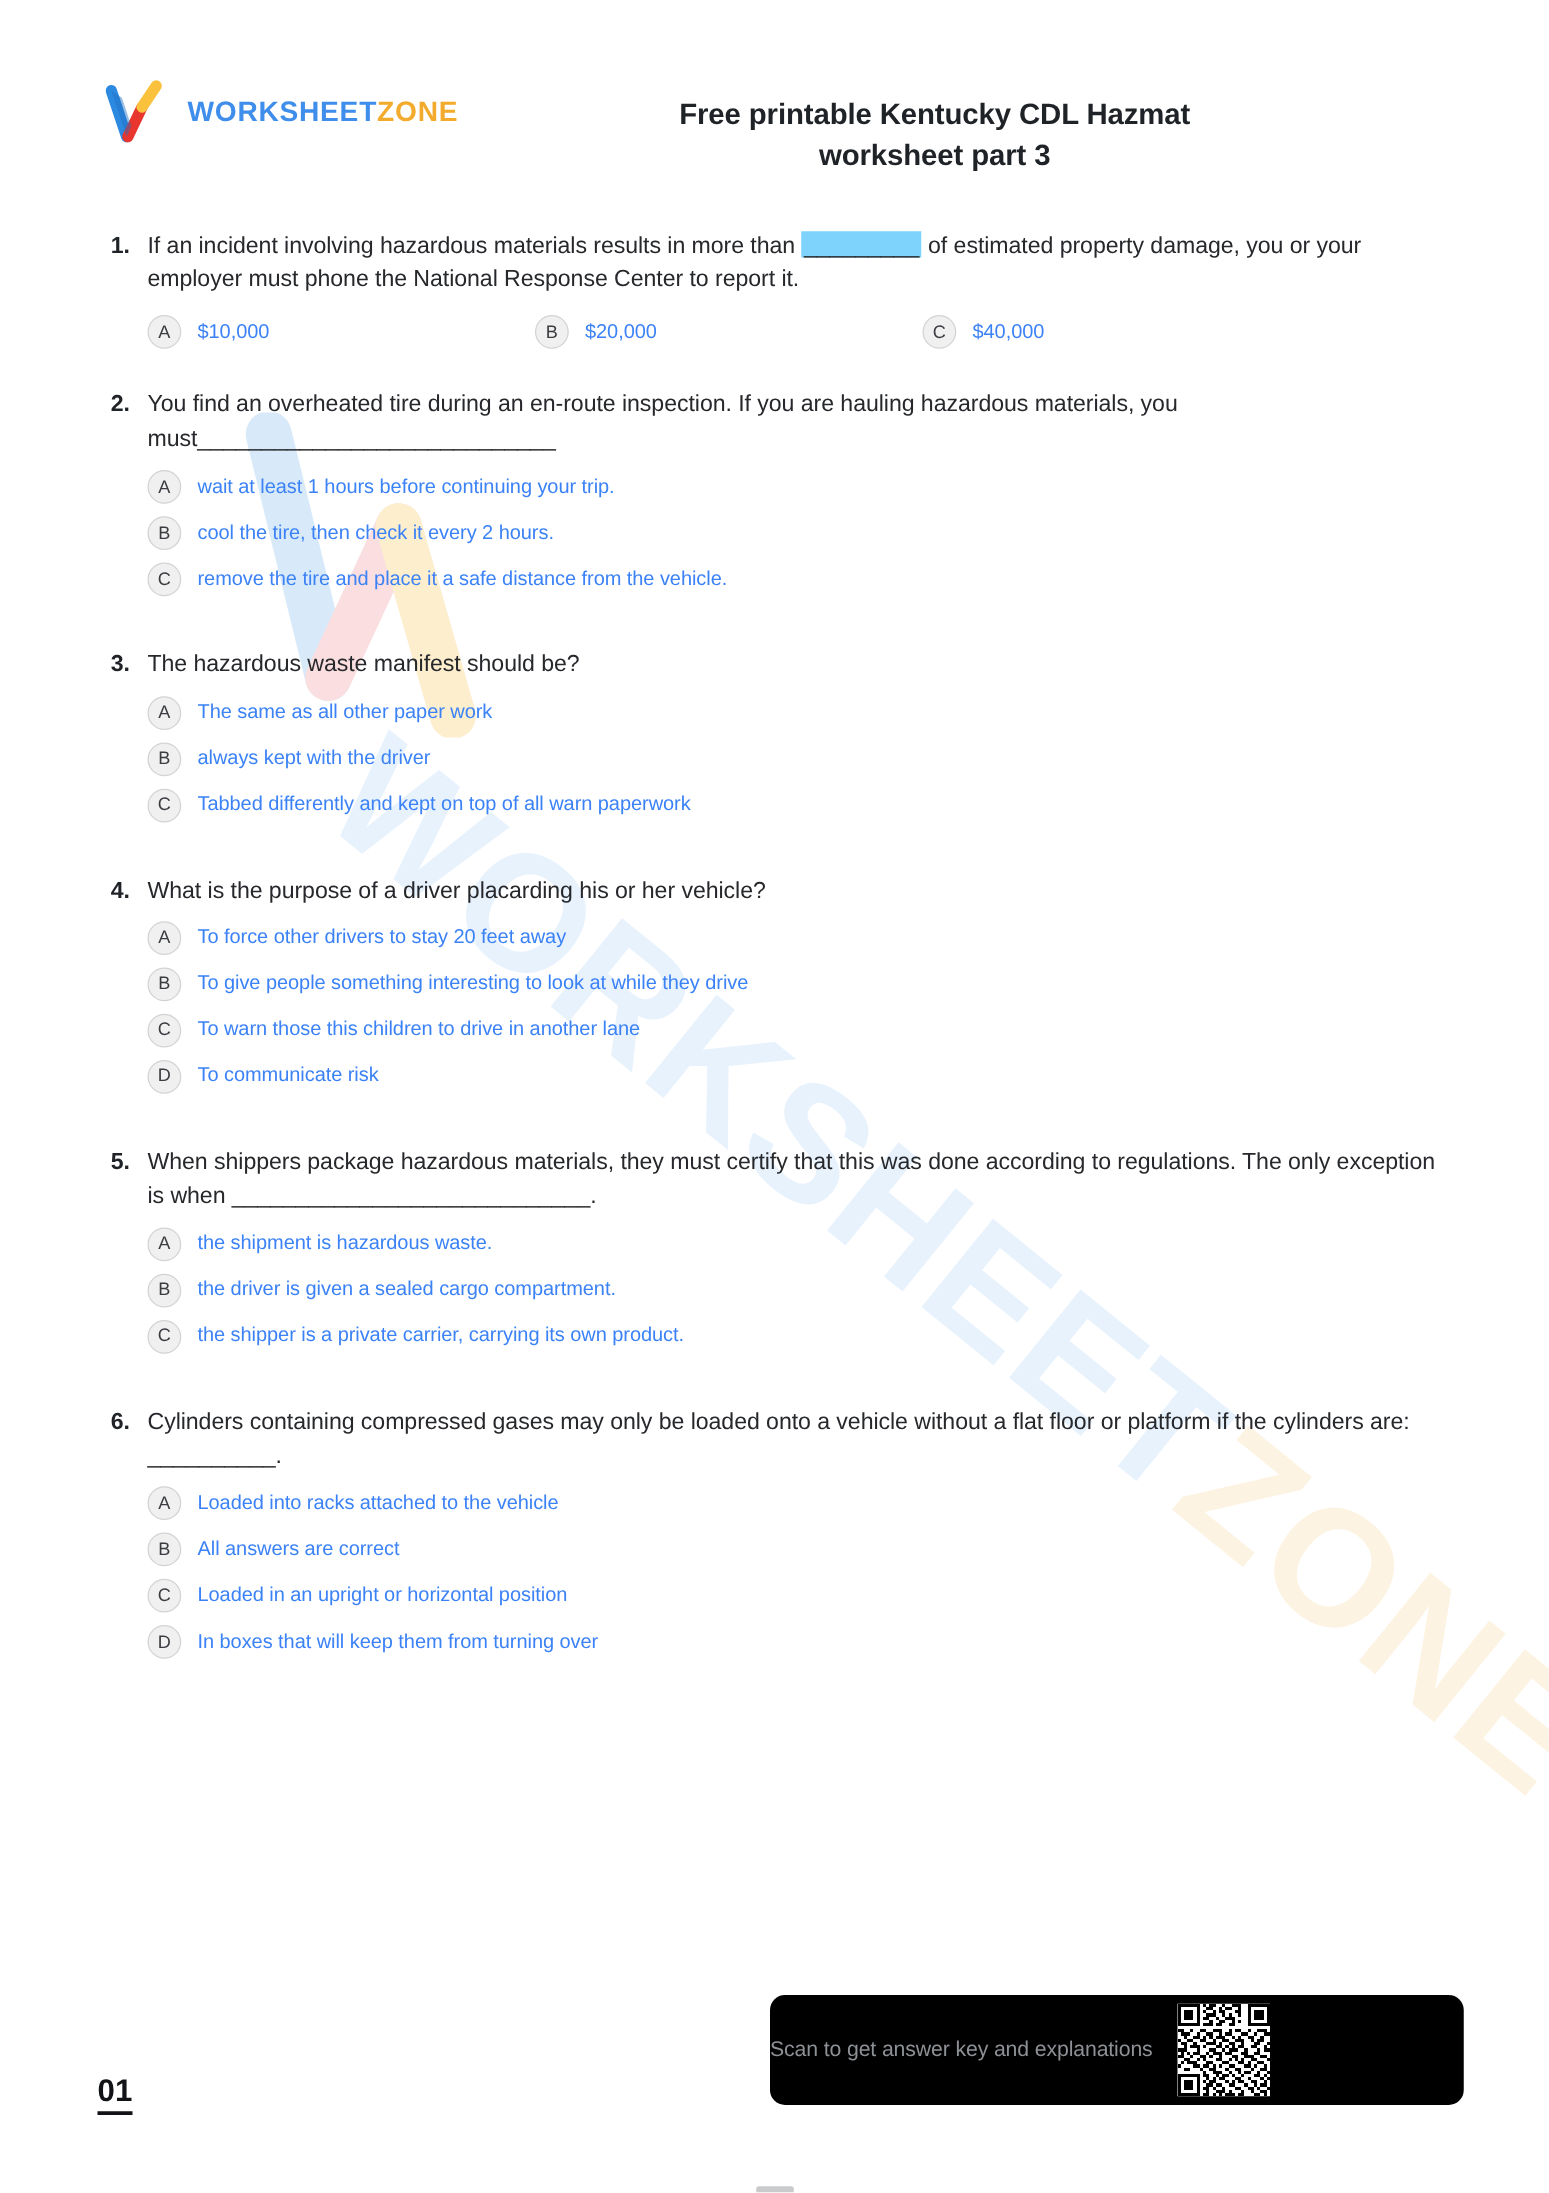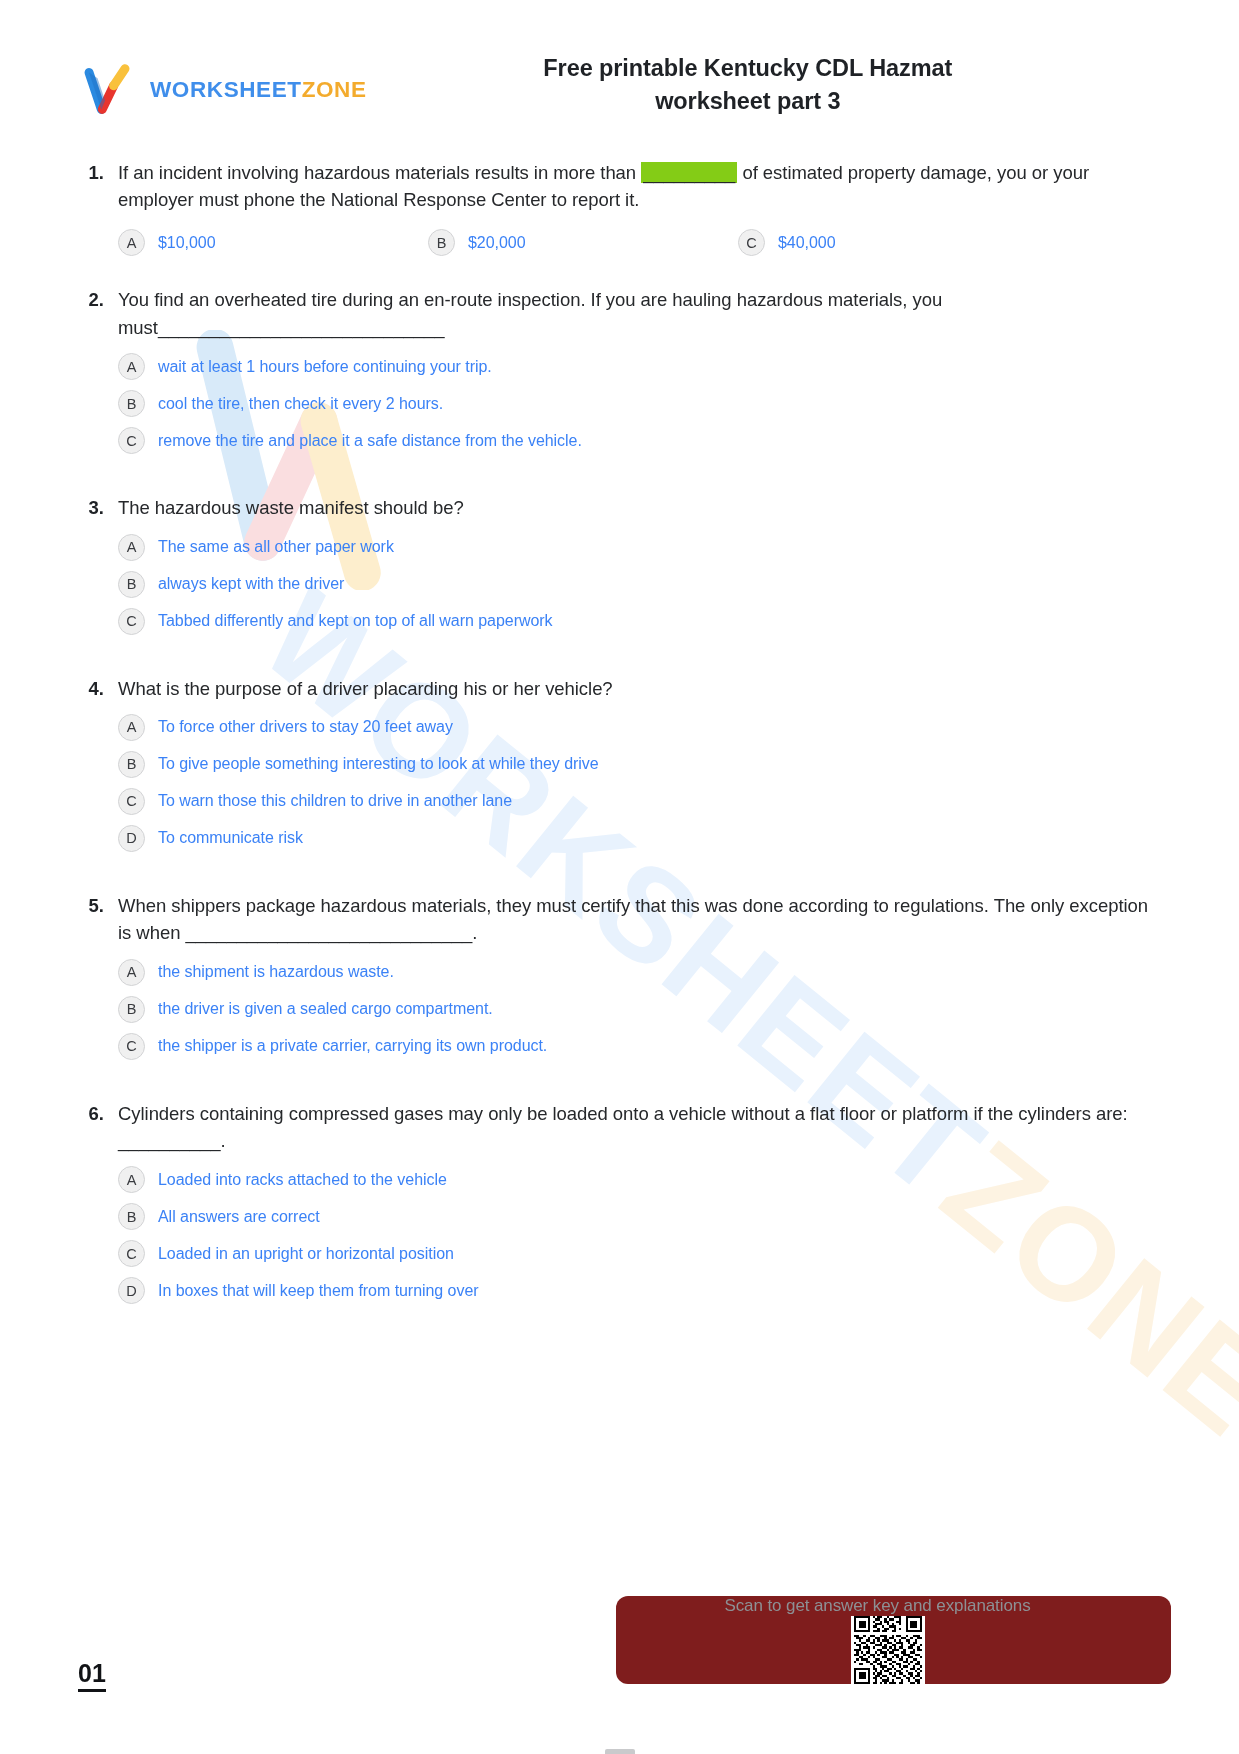--- a/index.html
+++ b/index.html
@@ -79,20 +79,21 @@
 
   .doc-title {
     flex: 1;
     text-align: center;
     font-size: 23.5px;
     font-weight: 700;
     line-height: 1.42;
     color: #1f2226;
     padding: 0 40px 0 0;
     letter-spacing: -0.1px;
+    margin-top: 23px;
   }
 
   
   .questions {
     position: relative;
     z-index: 3;
     padding: 40px 78px 0 78px;
   }
   .q {
     display: flex;
@@ -109,21 +110,21 @@
     color: #1f2226;
   }
   .q-body { flex: 1; }
   .q-text {
     font-size: 18.5px;
     line-height: 1.48;
     color: #26282b;
     letter-spacing: -0.05px;
   }
   .blank-hl {
-    background: #84cc16;
+    background: #7dd3fc;
     padding: 0 2px;
   }
 
   .opts { margin-top: 12px; }
   .opts.inline {
     display: flex;
     margin-top: 16px;
   }
   .opts.inline .opt { width: 310px; margin-bottom: 0; }
 
@@ -173,27 +174,26 @@
     border-bottom: 3px solid #111316;
     padding-bottom: 3px;
     line-height: 1;
   }
   .scan-card {
     position: absolute;
     right: 68px;
     bottom: 70px;
     width: 555px;
     height: 88px;
-    background: #7f1d1d;
+    background: #000000;
     border-radius: 12px;
     display: flex;
     align-items: center;
     justify-content: flex-start;
     padding-right: 12px;
-    flex-direction: column;
   }
   .scan-text {
     font-size: 17px;
     color: #8d9094;
     margin-right: 20px;
     white-space: nowrap;
     letter-spacing: -0.1px;
   }
   .qr {
     width: 74px;

